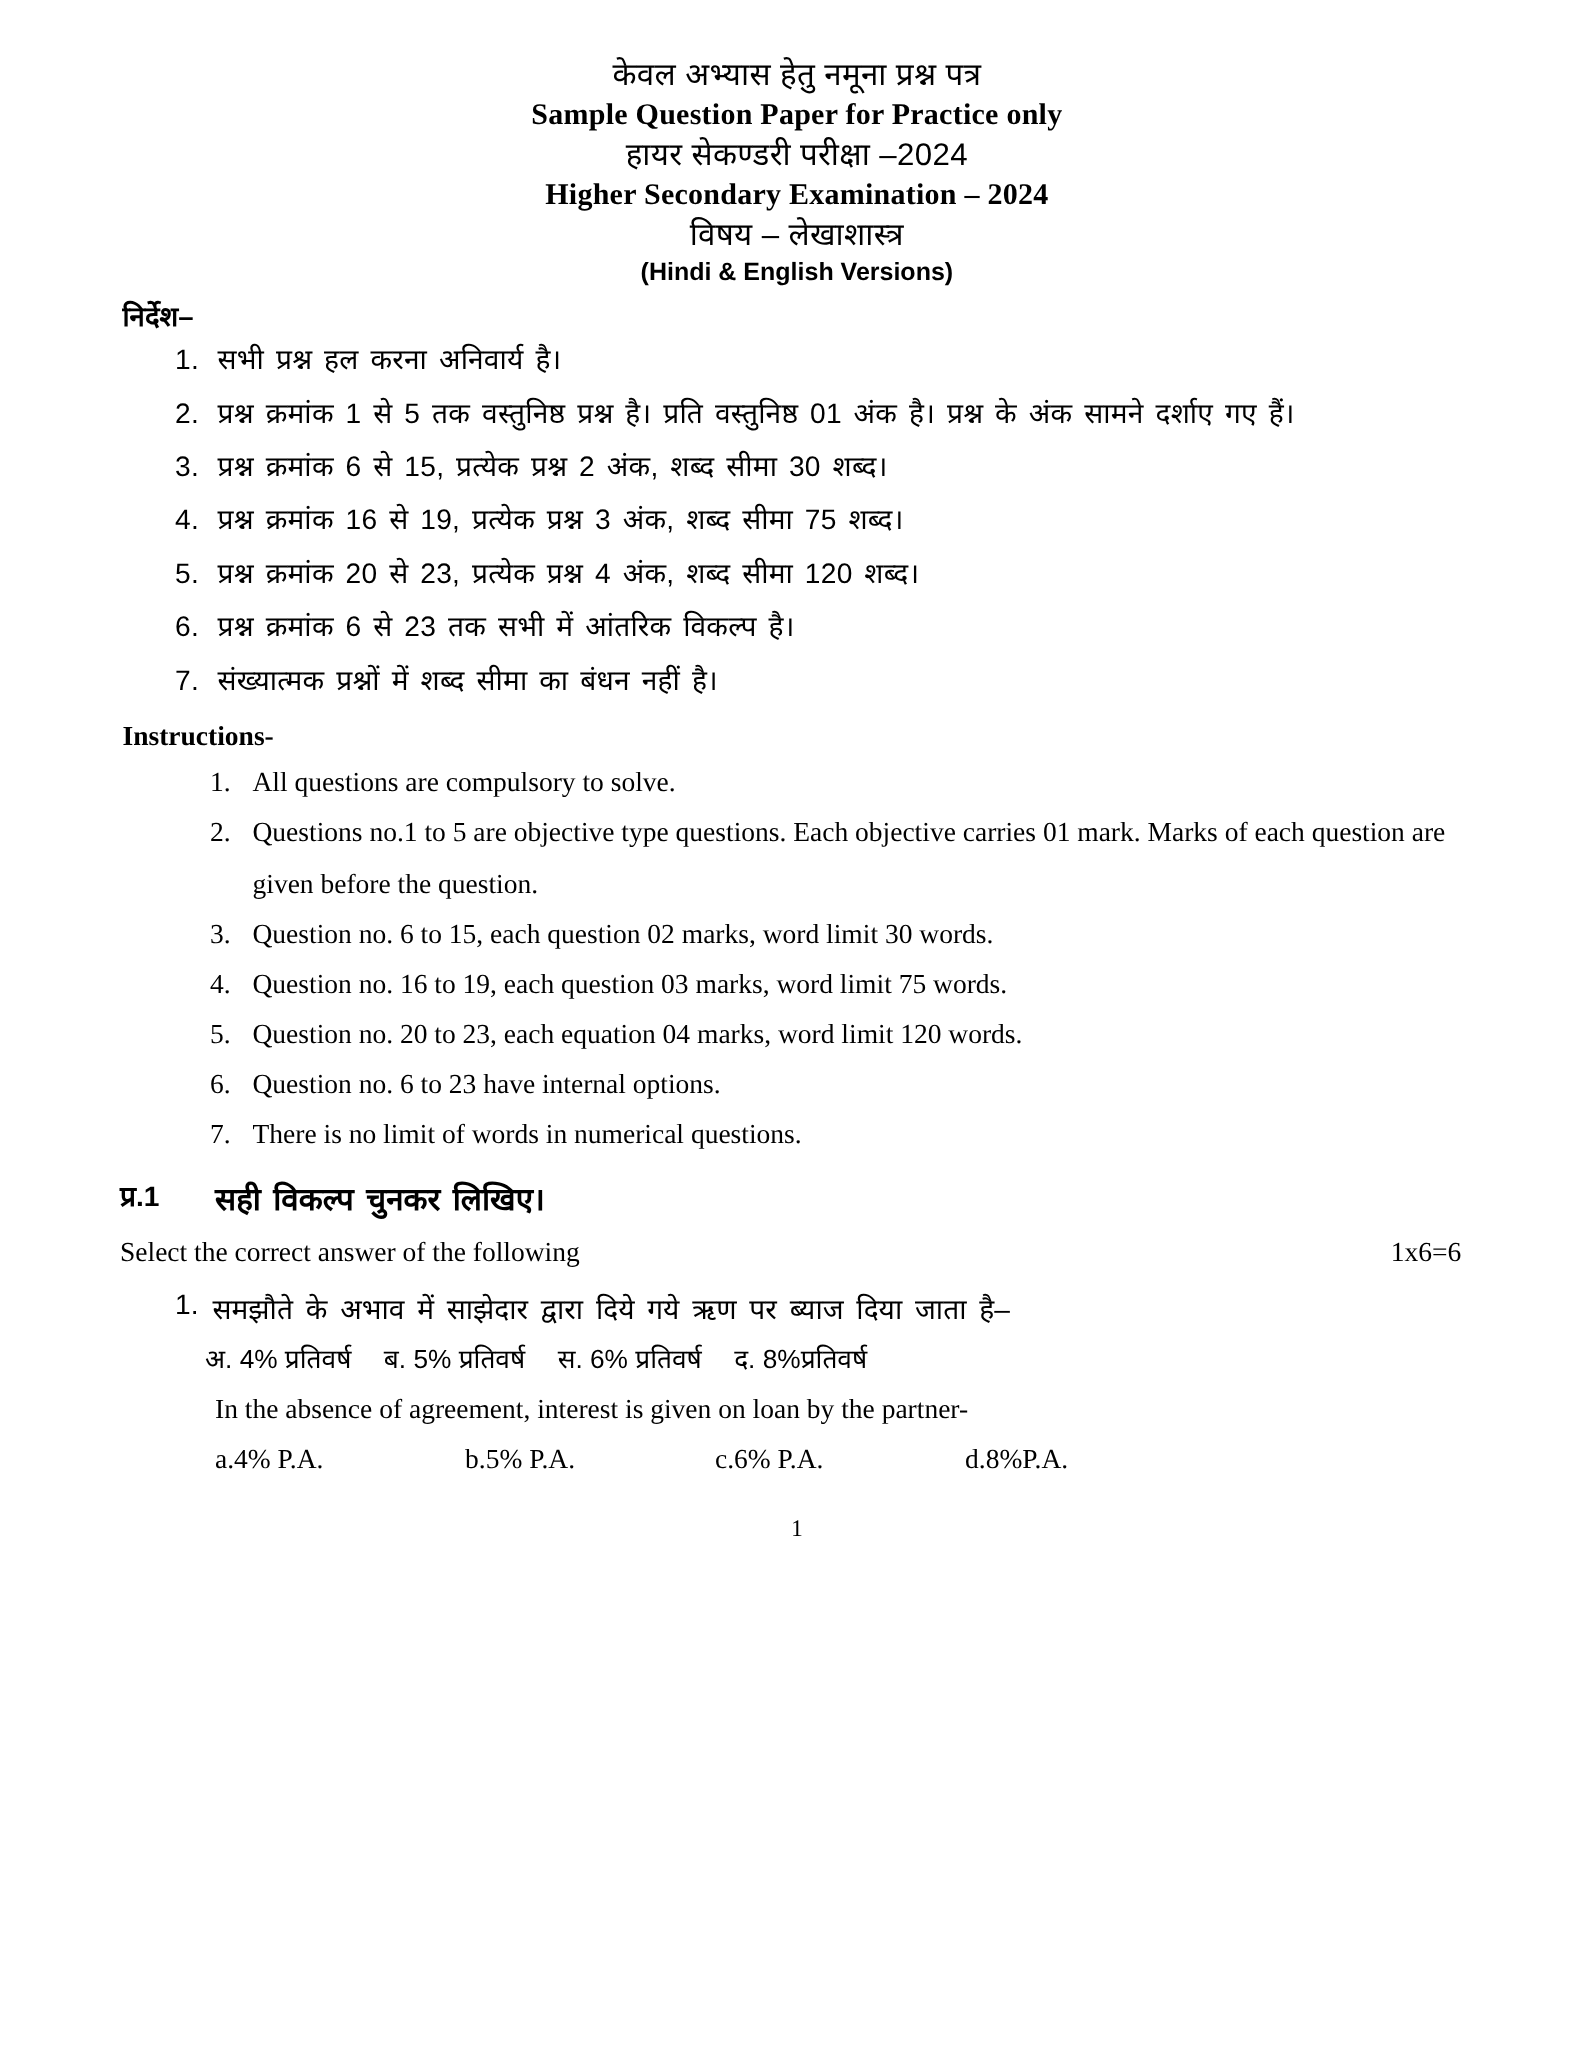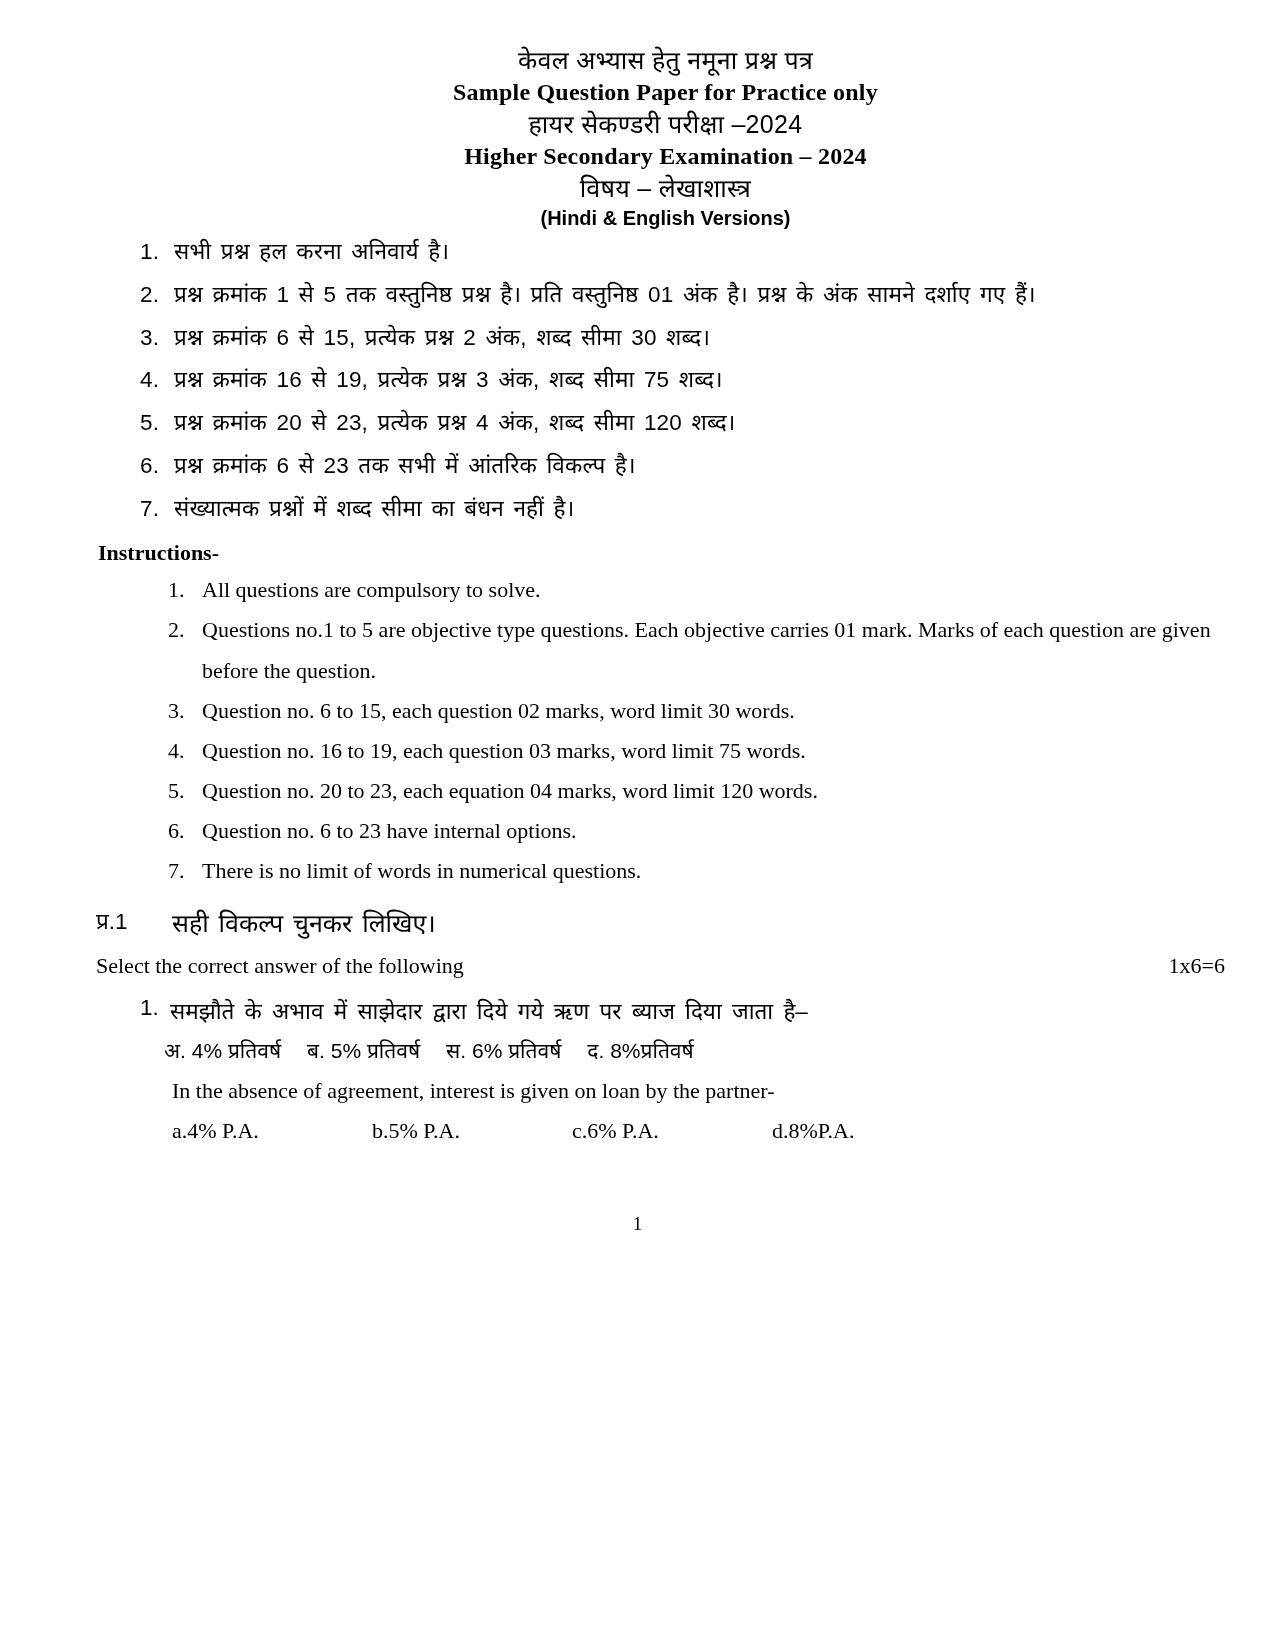--- a/index.html
+++ b/index.html
@@ -7,21 +7,21 @@
     padding: 0;
     background: #ffffff;
   }
   .page {
     position: relative;
     width: 1275px;
     height: 1331px;
     background: #ffffff;
     margin: 0 auto;
     box-sizing: border-box;
-    padding: 44px 40px 0 96px;
+    padding: 44px 96px 0 96px;
     font-family: "Liberation Serif", serif;
     color: #000000;
     overflow: hidden;
   }
 
   
   .hdr { text-align: center; }
   .hdr-hi {
     font-family: "Liberation Sans", sans-serif;
     font-size: 25px;
@@ -141,20 +141,21 @@
     flex: 0 0 auto;
     width: 34px;
   }
   ol.en-list > li .txt { flex: 1 1 auto; }
 
   
   .q-row {
     display: flex;
     align-items: flex-start;
     margin-top: 14px;
+    font-weight: bold;
   }
   .q-label {
     font-family: "Liberation Sans", sans-serif;
     font-size: 22.5px;
     width: 76px;
     flex: 0 0 auto;
   }
   .q-text-hi {
     font-family: "Liberation Sans", sans-serif;
     font-size: 25px;
@@ -227,20 +228,21 @@
   <div class="hdr">
     <div class="hdr-hi">केवल अभ्यास हेतु नमूना प्रश्न पत्र</div>
     <div class="hdr-en">Sample Question Paper for Practice only</div>
     <div class="hdr-hi">हायर सेकण्डरी परीक्षा –2024</div>
     <div class="hdr-en">Higher Secondary Examination – 2024</div>
     <div class="hdr-hi">विषय – लेखाशास्त्र</div>
     <div class="hdr-versions">(Hindi &amp; English Versions)</div>
   </div>
 
 
+  <div class="nirdesh-head">निर्देश–</div>
   <ol class="hi-list">
     <li>
       <span class="num">1.</span>
       <span class="txt">सभी प्रश्न हल करना अनिवार्य है।</span>
     </li>
     <li>
       <span class="num">2.</span>
       <span class="txt">प्रश्न क्रमांक 1 से 5 तक वस्तुनिष्ठ प्रश्न है। प्रति वस्तुनिष्ठ 01 अंक है। प्रश्न के अंक सामने दर्शाए गए हैं।</span>
     </li>
     <li>

